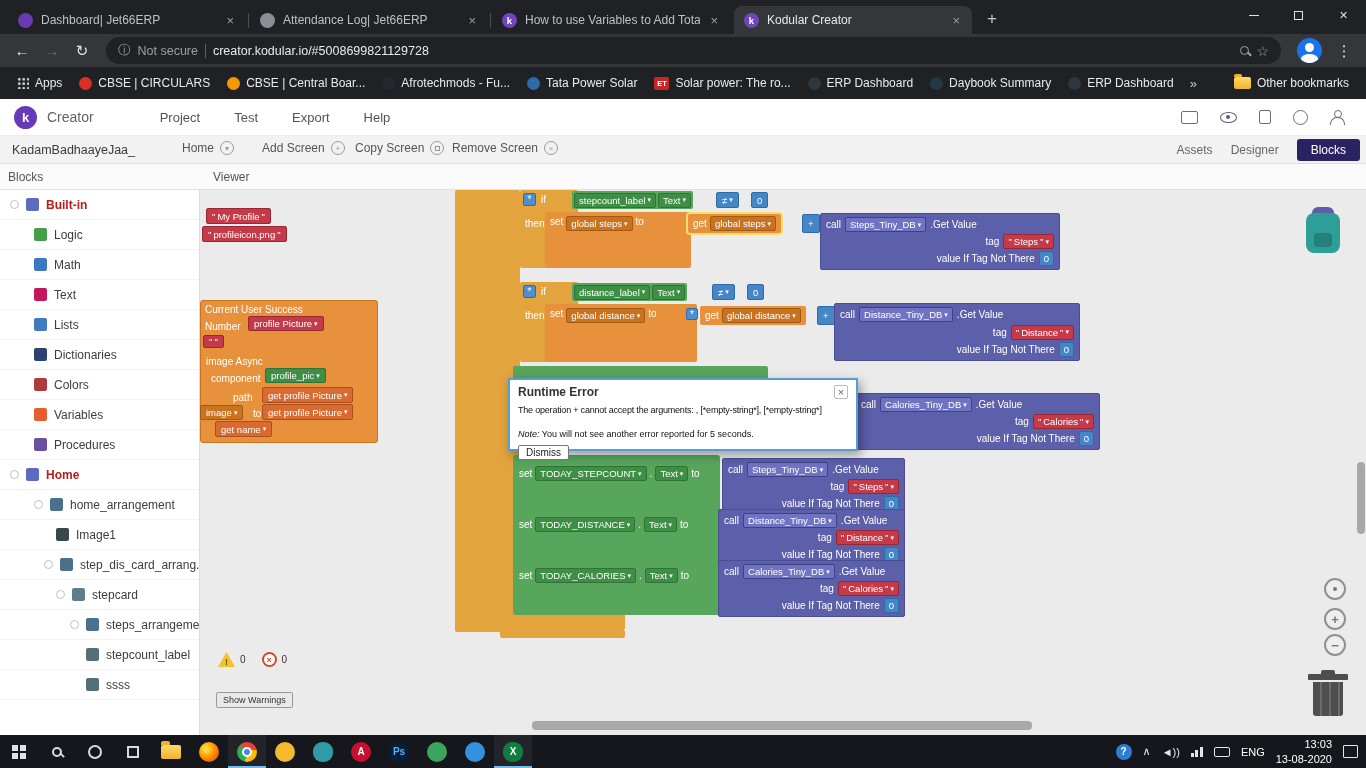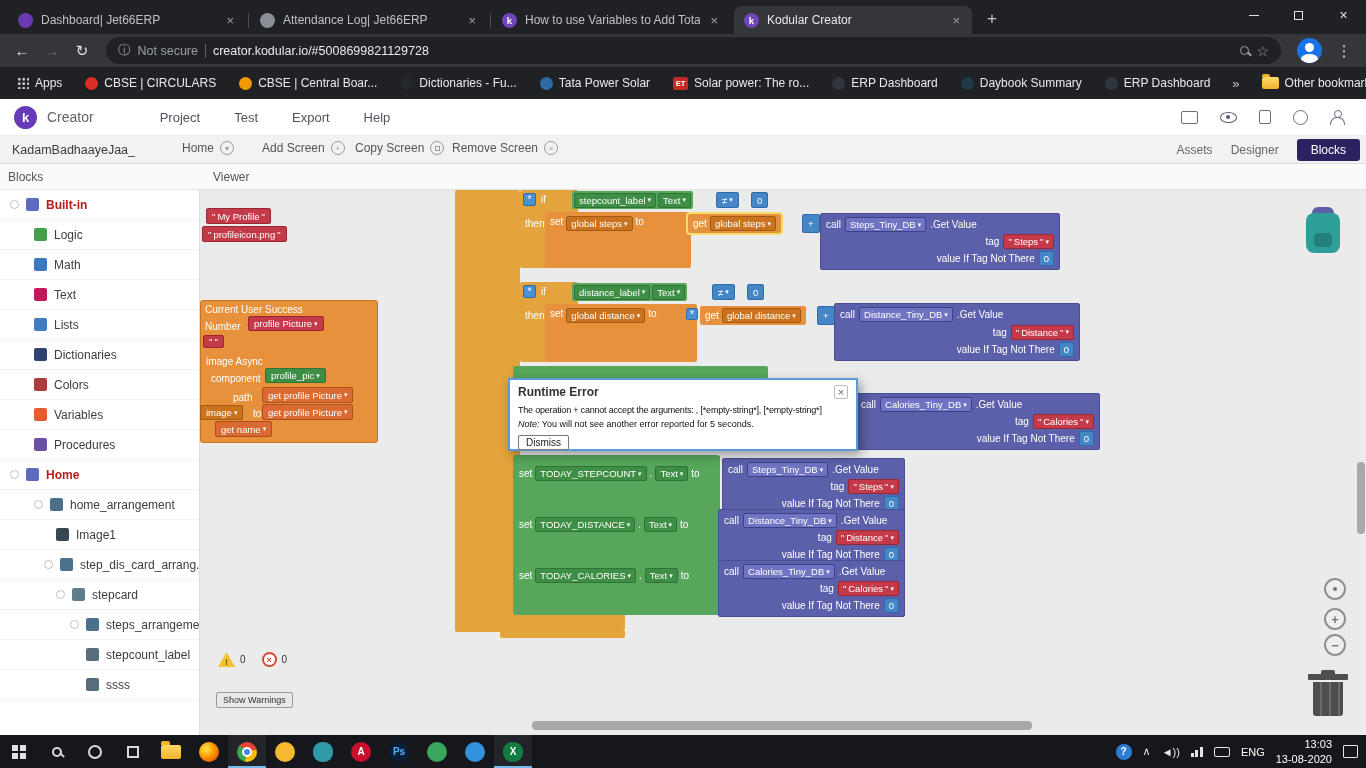--- a/index.html
+++ b/index.html
@@ -27,21 +27,21 @@
 .odiv{width:1px;height:14px;background:#5f6368}
 .ourl{color:#e8eaed;white-space:nowrap}
 .olens{margin-left:auto;width:9px;height:9px;border:1.7px solid #9aa0a6;border-radius:50%;position:relative;flex:none}
 .olens::after{content:"";position:absolute;width:5px;height:1.7px;background:#9aa0a6;transform:rotate(45deg);right:-4px;bottom:-1px}
 .ostar{color:#9aa0a6;font-size:14px;flex:none}
 .avatar{width:25px;height:25px;border-radius:50%;background:#1A73E8;position:relative;overflow:hidden;flex:none;margin:0 6px}
 .av-head{position:absolute;left:8px;top:5px;width:9px;height:9px;background:#fff;border-radius:50%}
 .av-body{position:absolute;left:4px;top:16px;width:17px;height:10px;background:#fff;border-radius:50% 50% 0 0}
 .menu3{font-size:15px}
 
-.bookmarks{left:0;top:67px;width:1366px;height:32px;background:#202124;display:flex;align-items:center;padding:0 10px;gap:9px}
+.bookmarks{left:0;top:67px;width:1366px;height:32px;background:#202124;display:flex;align-items:center;padding:0 10px;gap:3px}
 .bm{display:flex;align-items:center;gap:6px;color:#e8eaed;font-size:12px;padding:3px 7px;border-radius:4px;white-space:nowrap}
 .bmdot{width:13px;height:13px;border-radius:50%;flex:none}
 .grid9{width:12px;height:12px;background-image:radial-gradient(circle,#cfd2d6 1.2px,transparent 1.4px);background-size:4.5px 4.5px;flex:none}
 .etb{width:15px;height:13px;background:#C62828;color:#fff;font-size:7.5px;font-weight:bold;display:flex;align-items:center;justify-content:center;border-radius:2px;flex:none}
 .bmover{color:#c4c7cb;font-size:13px;padding:0 6px}
 .folder{width:17px;height:12px;background:linear-gradient(#FFD967,#F2B22E);border-radius:2px;position:relative;flex:none}
 .folder::before{content:"";position:absolute;top:-3px;left:0;width:8px;height:3px;background:#F2B22E;border-radius:2px 2px 0 0}
 
 .khead{left:0;top:99px;width:1366px;height:37px;background:#fff;border-bottom:1px solid #ececec;display:flex;align-items:center;padding:0 14px}
 .klogo{width:23px;height:23px;border-radius:50%;background:#673AB7;color:#fff;display:flex;align-items:center;justify-content:center;font-size:13px;font-weight:bold}
@@ -101,21 +101,21 @@
 .callblk{background:#5C5FA9;border:1px solid #4B4E93;border-radius:2px;padding:3px 5px;display:flex;flex-direction:column;justify-content:space-between}
 .crow{display:flex;align-items:center;gap:4px}
 .crow.r{justify-content:flex-end}
 .setstack{background:#58A55C;border-radius:3px}
 .srowb{position:absolute;left:6px;display:flex;gap:3px;align-items:center;font-size:10px;color:#fff;white-space:nowrap}
 
 .dialog{position:absolute;left:308px;top:188px;width:350px;height:73px;background:#fff;border:2px solid #5B9BD5;box-shadow:3px 4px 10px rgba(0,0,0,.35);z-index:40;padding:5px 8px}
 .dtitle{font-size:12px;font-weight:bold;color:#333;display:flex;justify-content:space-between;align-items:center}
 .dclose{font-weight:normal;font-size:11px;color:#666;border:1px solid #bbb;width:14px;height:14px;line-height:12px;text-align:center;border-radius:2px}
 .dmsg{font-size:9px;letter-spacing:-0.2px;color:#111;margin-top:6px;white-space:nowrap}
-.dnote{font-size:9px;color:#111;margin-top:4px}
+.dnote{font-size:9px;color:#111;margin-top:14px}
 .dnote i{font-style:italic}
 .dbtn{margin-top:6px;font-size:10px;padding:1px 7px;border:1px solid #777;background:#fff;border-radius:2px;color:#222}
 
 .warnwrap{position:absolute;left:18px;top:462px;display:flex;gap:16px;align-items:center;z-index:10}
 .witem{display:flex;gap:5px;align-items:center;font-size:10px;color:#333}
 .wtri{width:17px;height:15px;background:#F2C230;clip-path:polygon(50% 0,100% 100%,0 100%);position:relative;display:flex;align-items:flex-end;justify-content:center;color:#7a5b00;font-size:9px;font-weight:bold}
 .ecirc{width:15px;height:15px;border-radius:50%;border:2px solid #D14836;color:#D14836;font-size:9px;font-weight:bold;display:flex;align-items:center;justify-content:center;background:#fff}
 .showwarn{position:absolute;left:16px;top:502px;font-size:9px;color:#333;background:#E9E9E9;border:1px solid #999;border-radius:2px;padding:2px 6px;z-index:10}
 .backpack{position:absolute;left:1096px;top:15px;width:54px;height:54px;z-index:5}
 .bp1{position:absolute;left:10px;top:8px;width:34px;height:40px;background:#2E9E98;border-radius:8px}
@@ -222,21 +222,21 @@
     <div class="bm">
         <span class="bmdot" style="background:#D93025"></span>
         <span>CBSE | CIRCULARS</span>
       </div>
     <div class="bm">
         <span class="bmdot" style="background:#F29900"></span>
         <span>CBSE | Central Boar...</span>
       </div>
     <div class="bm">
         <span class="bmdot" style="background:#23272E"></span>
-        <span>Dictionaries - Fu...</span>
+        <span>Afrotechmods - Fu...</span>
       </div>
     <div class="bm">
         <span class="bmdot" style="background:#2D6BA8"></span>
         <span>Tata Power Solar</span>
       </div>
     <div class="bm">
         <span class="etb">ET</span>
         <span>Solar power: The ro...</span>
       </div>
     <div class="bm">

